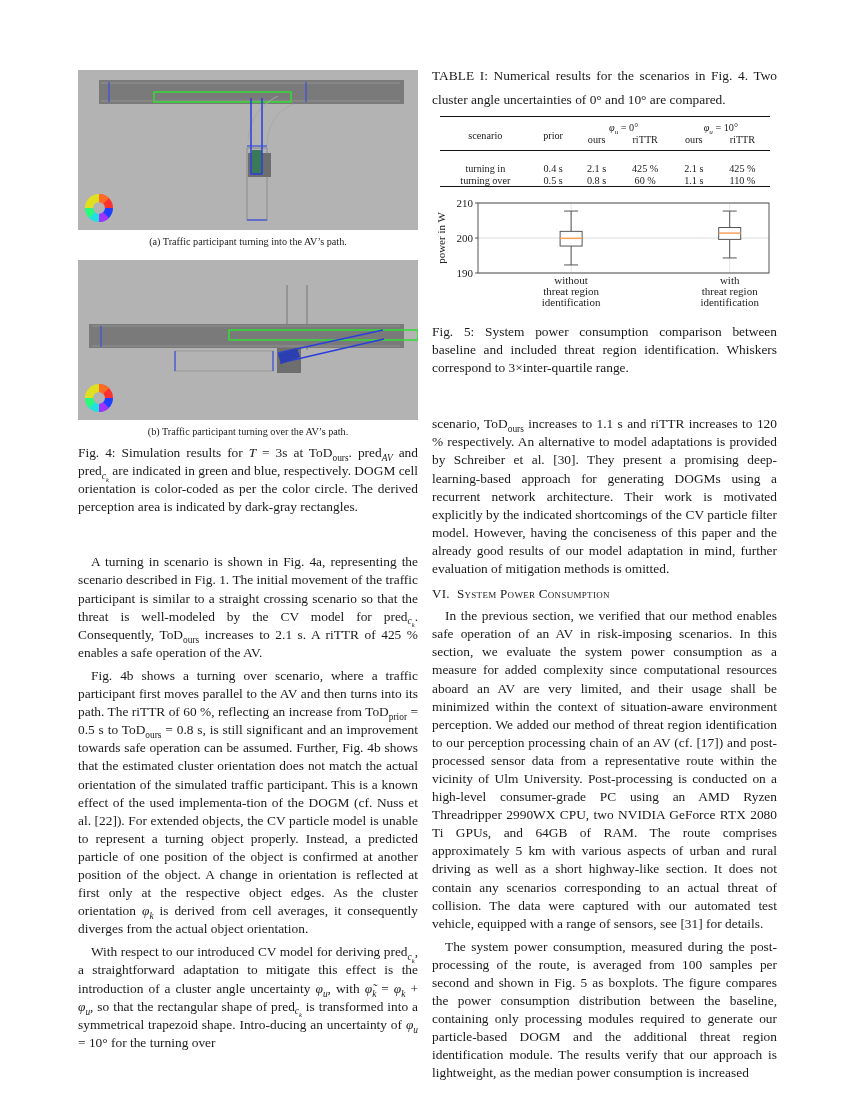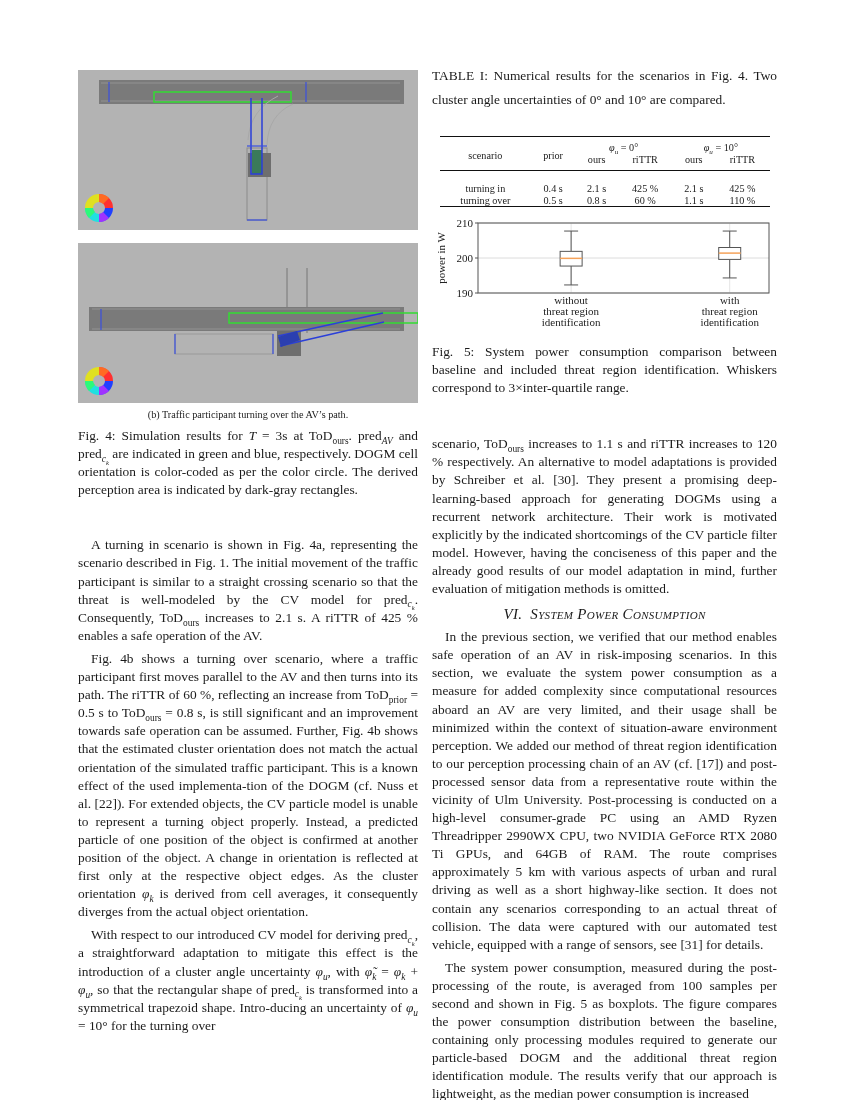--- a/index.html
+++ b/index.html
@@ -12,27 +12,27 @@
   .p.indent { text-indent: 13px; }
   .cap { font-size: 13.4px; line-height: 18.1px; text-align: justify; margin: 0; }
   .subcap { font-size: 10.2px; text-align: center; margin: 0; }
   sub, sup { font-size: 70%; line-height: 0; }
   .it { font-style: italic; }
   
   .sim { position: relative; width: 340px; height: 160px; background: #b3b3b3; overflow: hidden; }
   .sim svg { position: absolute; left: 0; top: 0; }
   
   .tcap { font-size: 13.4px; line-height: 24px; text-align: justify; margin: 0; }
-  table.res { border-collapse: collapse; margin: 24px auto 0 auto; font-size: 10.2px; width: 330px; }
+  table.res { border-collapse: collapse; margin: 4px auto 0 auto; font-size: 10.2px; width: 330px; }
   table.res td, table.res th { font-weight: normal; padding: 0 4px; text-align: center; line-height: 11.5px; }
   table.res thead tr.top th { border-top: 1.2px solid #111; padding-top: 5px; }
   table.res thead tr.bot th { border-bottom: 0.8px solid #111; padding-bottom: 5px; }
   table.res tbody tr.last td { border-bottom: 1.2px solid #111; }
   table.res tbody tr.first td { padding-top: 12px; }
-  .sec { font-size: 15px; text-align: center; margin: 8px 0 5px 0; letter-spacing: 0.3px; font-style: italic; }
+  .sec { font-size: 13px; text-align: left; margin: 8px 0 5px 0; letter-spacing: 0.3px; }
   .sec .sc { font-variant: small-caps; }
   #chart { display: block; }
   .tick { font-size: 11px; fill: #222; font-family: "Liberation Serif", "DejaVu Serif", serif; }
 </style>
 </head>
 <body>
 
 <div id="left" class="col">
 
   <div class="sim" style="margin-top:2px;">
@@ -56,20 +56,21 @@
         <path d="M21 124 A14 14 0 0 1 35 138 L27 138 A6 6 0 0 0 21 132 Z" fill="#ff3030"></path>
         <path d="M35 138 A14 14 0 0 1 21 152 L21 144 A6 6 0 0 0 27 138 Z" fill="#2040ff"></path>
         <path d="M21 152 A14 14 0 0 1 7 138 L15 138 A6 6 0 0 0 21 144 Z" fill="#20e0e0"></path>
         <path d="M7 138 A14 14 0 0 1 21 124 L21 132 A6 6 0 0 0 15 138 Z" fill="#e0e020"></path>
         <path d="M21 124 A14 14 0 0 1 31 128 L25 134 A6 6 0 0 0 21 132 Z" fill="#ff7a20" opacity="0.8"></path>
         <path d="M31 148 A14 14 0 0 1 21 152 L21 144 A6 6 0 0 0 25 142 Z" fill="#c030ff" opacity="0.8"></path>
         <path d="M11 148 A14 14 0 0 1 7 138 L15 138 A6 6 0 0 0 17 142 Z" fill="#30ff60" opacity="0.8"></path>
       </g>
     </svg>
   </div>
+  <p class="subcap" style="margin-top:6px;">(a) Traffic participant turning into the AV’s path.</p>
 
   <div class="sim" style="margin-top:13px;">
     <svg width="340" height="160" viewBox="0 0 340 160">
       <line x1="209" y1="25" x2="209" y2="90" stroke="#777" stroke-width="1"></line>
       <line x1="229" y1="25" x2="229" y2="90" stroke="#777" stroke-width="1"></line>
       <rect x="11" y="64" width="315" height="24" fill="#7a7a7a"></rect>
       <line x1="14" y1="66" x2="322" y2="66" stroke="#9a9a9a" stroke-width="0.8"></line>
       <line x1="14" y1="86" x2="322" y2="86" stroke="#9a9a9a" stroke-width="0.8"></line>
       <line x1="23" y1="66" x2="23" y2="87" stroke="#3a4fe0" stroke-width="1.2"></line>
       <rect x="97" y="91" width="98" height="20" fill="none" stroke="#999" stroke-width="1"></rect>

